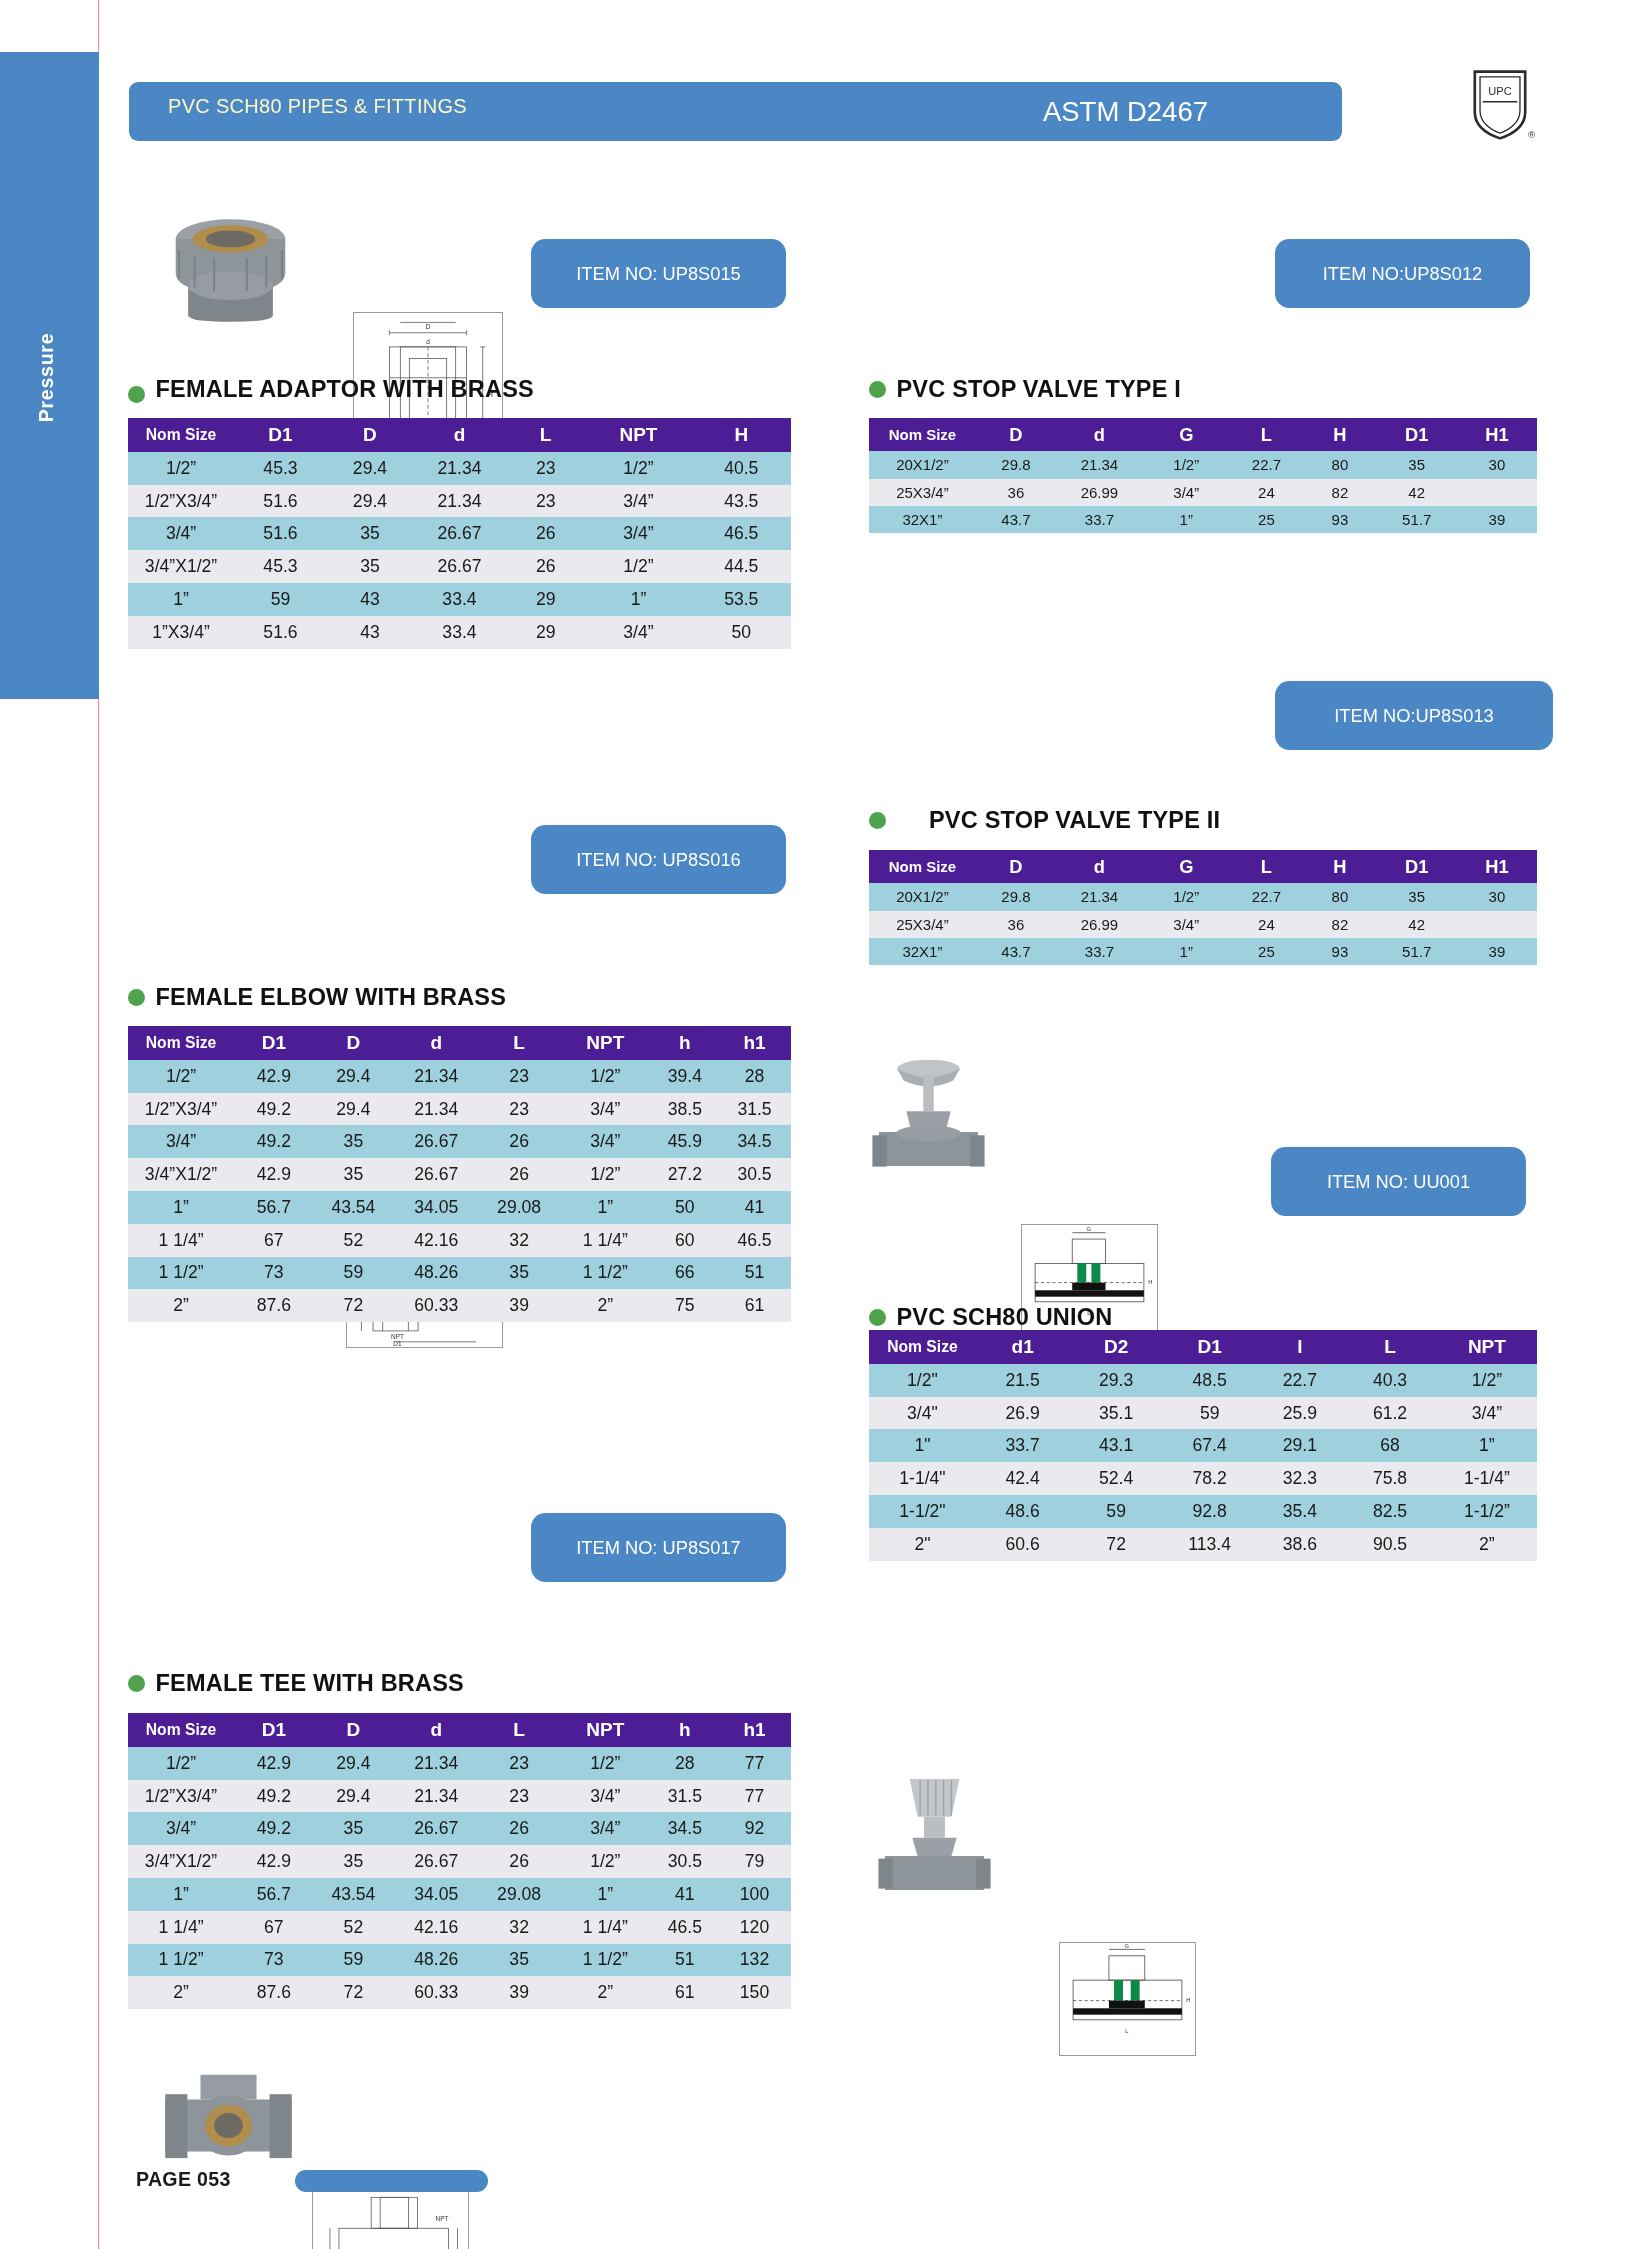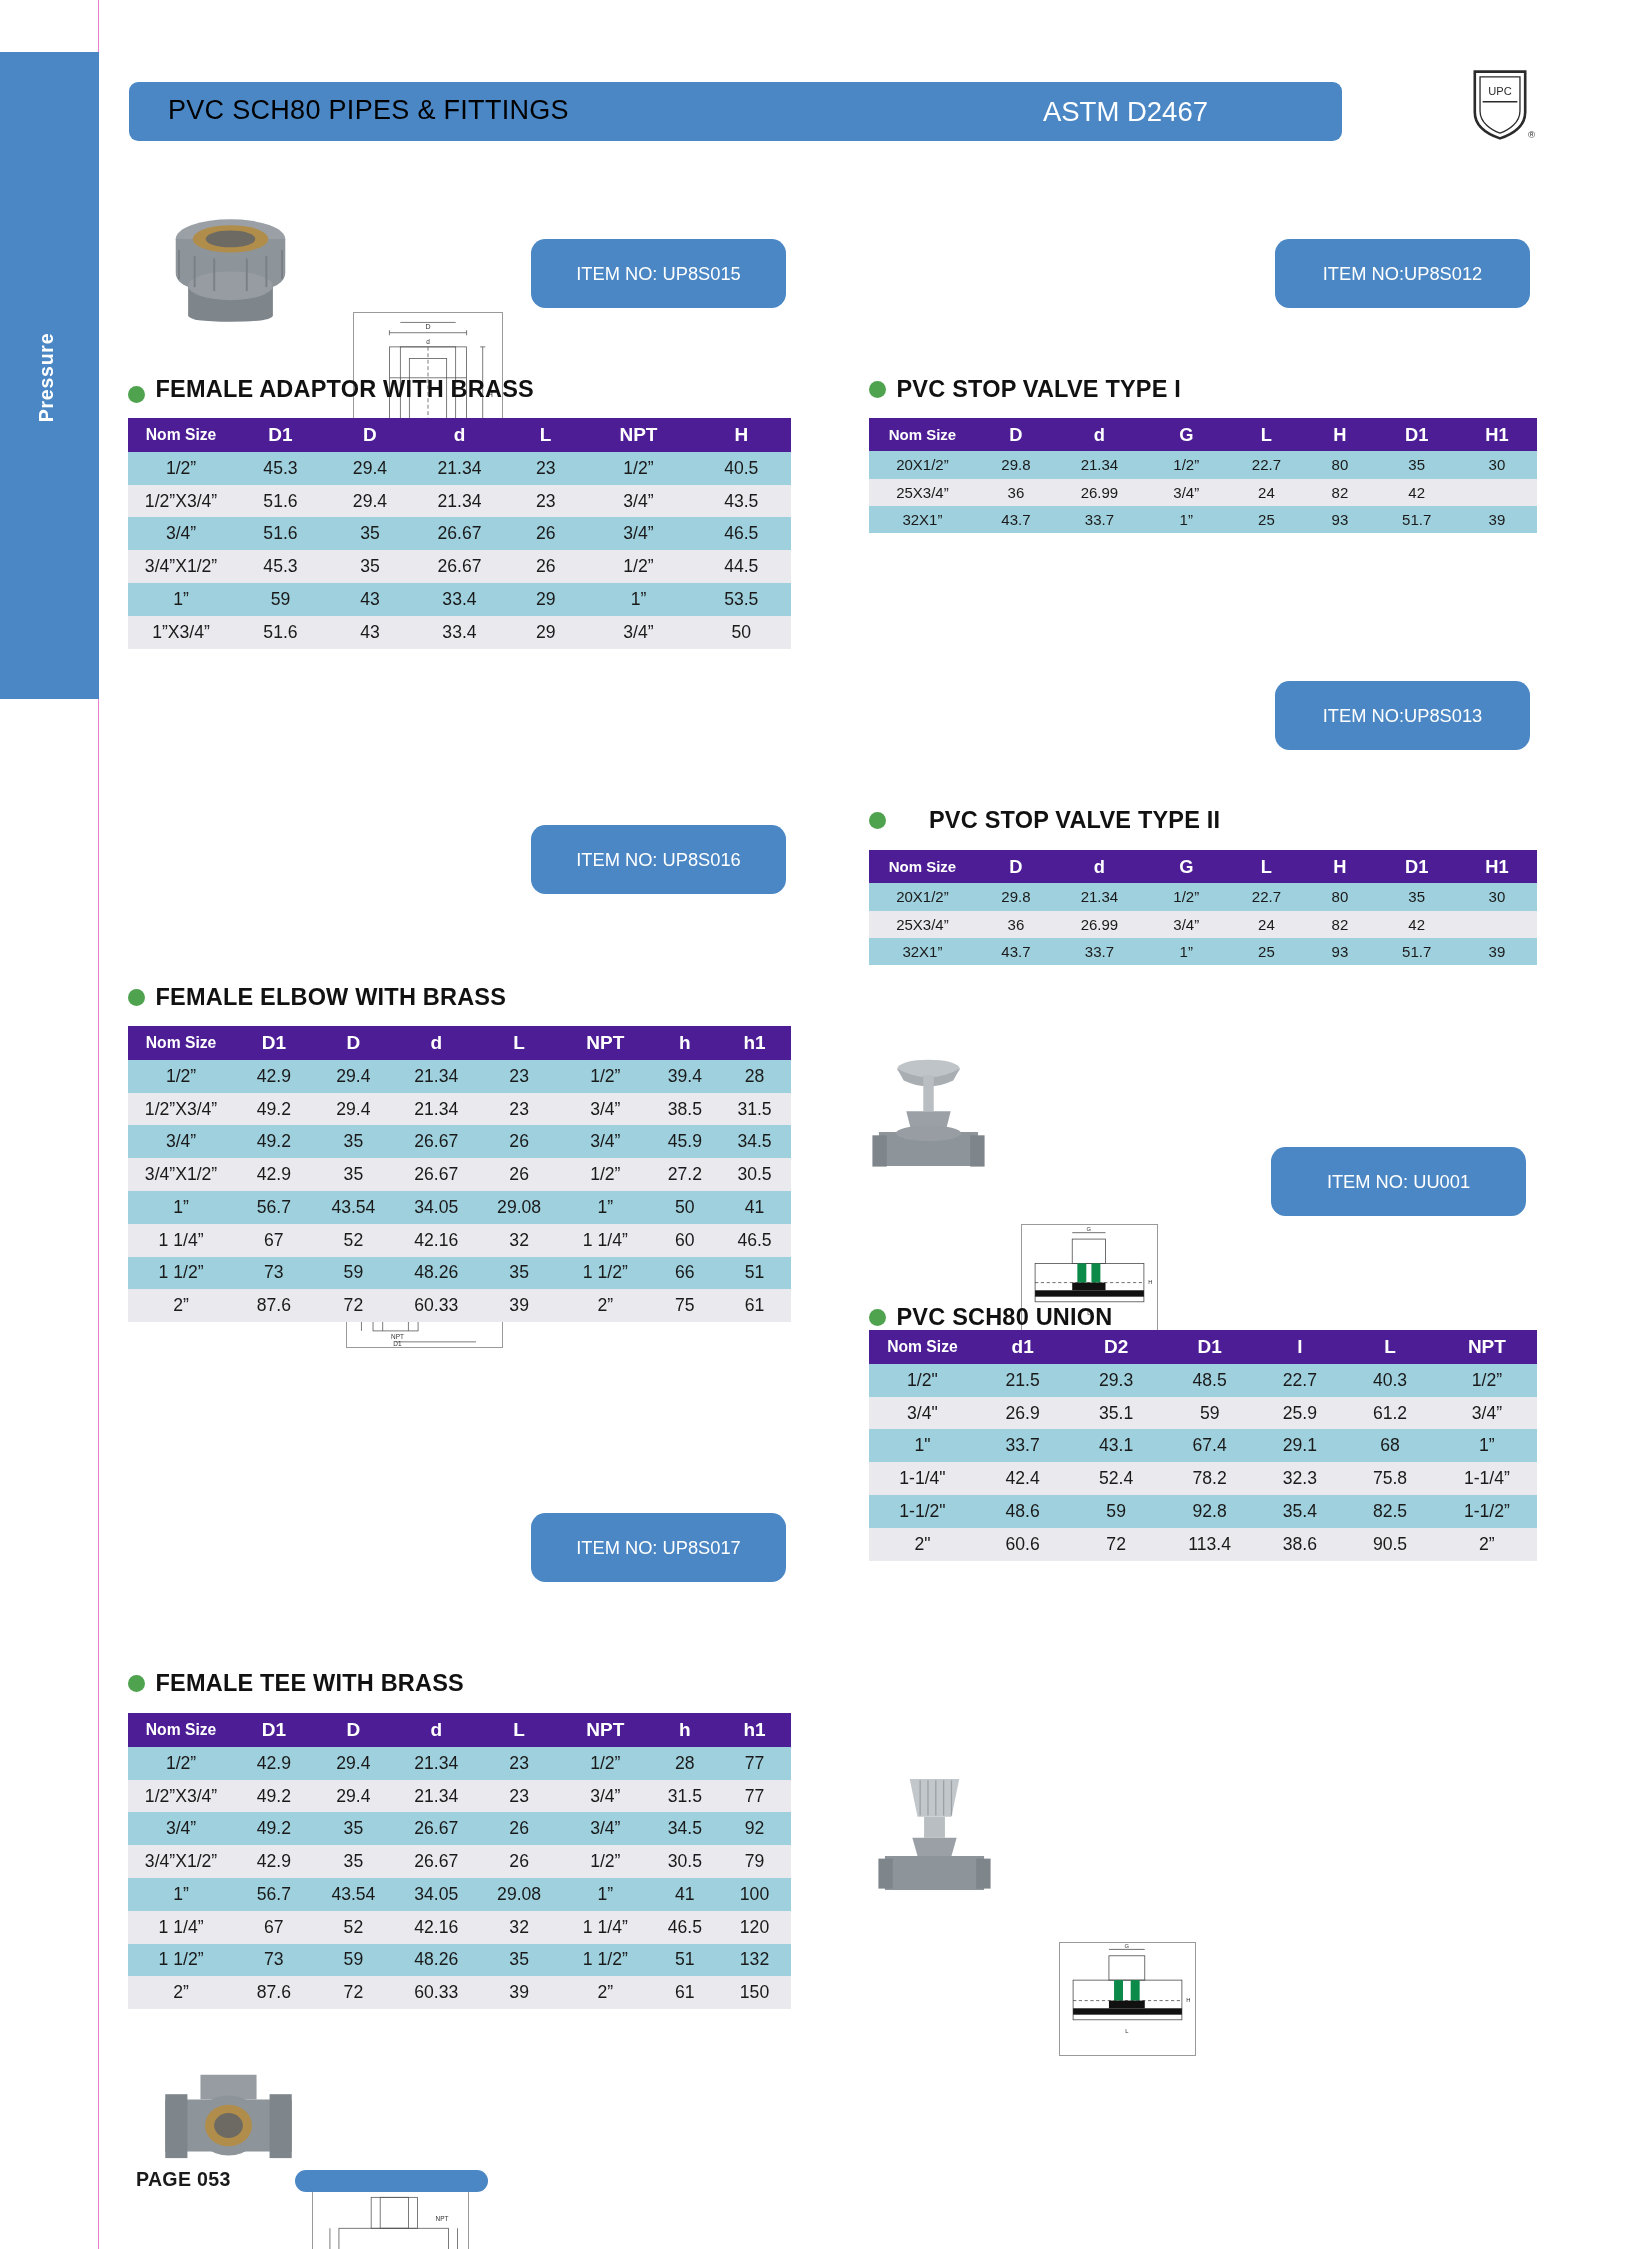--- a/index.html
+++ b/index.html
@@ -48,22 +48,22 @@
   .header-bar {
     position: absolute;
     left: 129px; top: 82px;
     width: 1213px; height: 59px;
     background: #4a87c4;
     border-radius: 9.2px;
   }
   .header-title {
     position: absolute;
     left: 39px; top: 13px;
-    color: #000000;
-    font-size: 27px;
+    color: #fef9c3;
+    font-size: 20px;
     font-weight: 400;
     letter-spacing: 0.3px;
   }
   .header-standard {
     position: absolute;
     right: 134px; top: 14.4px;
     color: #ffffff;
     font-size: 27.5px;
     font-weight: 400;
   }
@@ -714,21 +714,21 @@
     <rect x="84" y="58" width="14" height="32" fill="#0b8a4a"></rect>
     <rect x="110" y="58" width="14" height="32" fill="#0b8a4a"></rect>
     <rect x="76" y="90" width="56" height="12" fill="#111"></rect>
     <rect x="20" y="102" width="170" height="10" fill="#111"></rect>
     <text x="104" y="8" font-size="9" text-anchor="middle" fill="#333" font-family="Liberation Sans, sans-serif">G</text>
     <text x="104" y="140" font-size="9" text-anchor="middle" fill="#333" font-family="Liberation Sans, sans-serif">L</text>
     <text x="200" y="92" font-size="9" text-anchor="middle" fill="#333" font-family="Liberation Sans, sans-serif">H</text>
   </svg>
 </div>
 
-<div class="item-pill blk" style="left:1275px; top:681px; width:255px; height:69px;">ITEM NO:UP8S013</div>
+<div class="item-pill blk" style="left:1275px; top:681px; width:278px; height:69px;">ITEM NO:UP8S013</div>
 
 <div class="sec-title blk" style="left:869px; top:807px; width:588px;gap:43px;">
   <span class="bullet"></span>
   <span>PVC STOP VALVE TYPE II</span>
 </div>
 
 <div class="blk" style="left:869px; top:850px; width:668px;">
   <table class="spec small">
     <thead>
       <tr>

